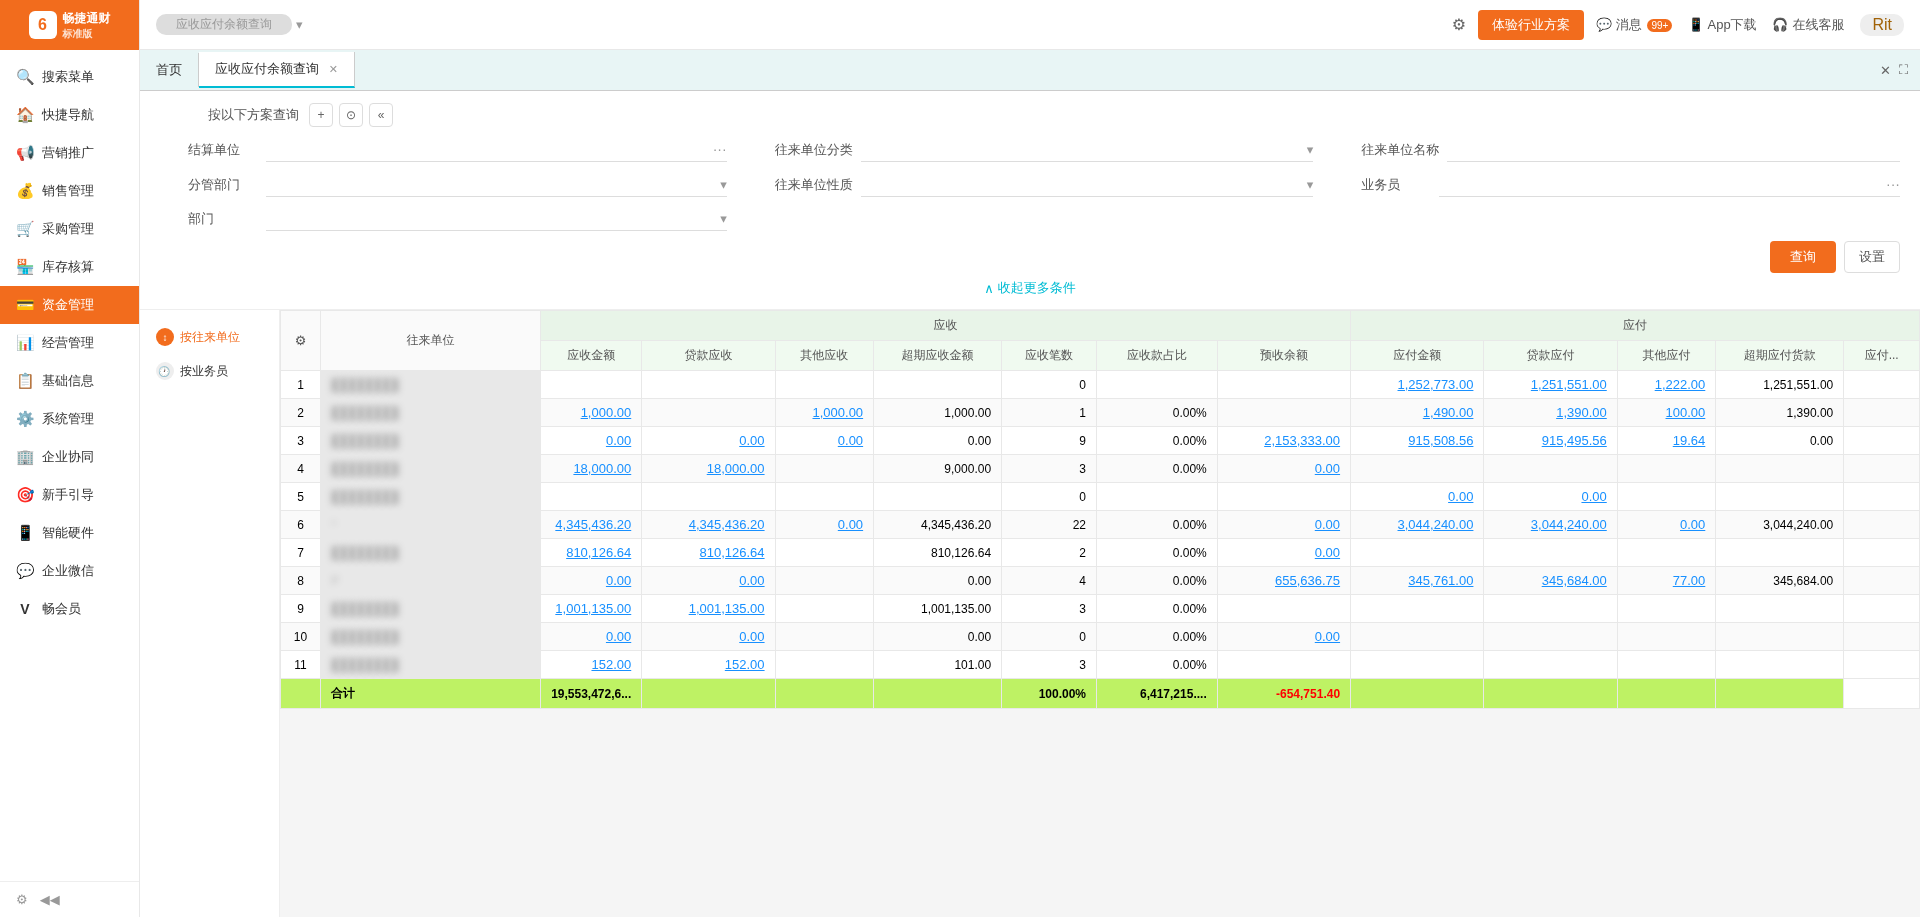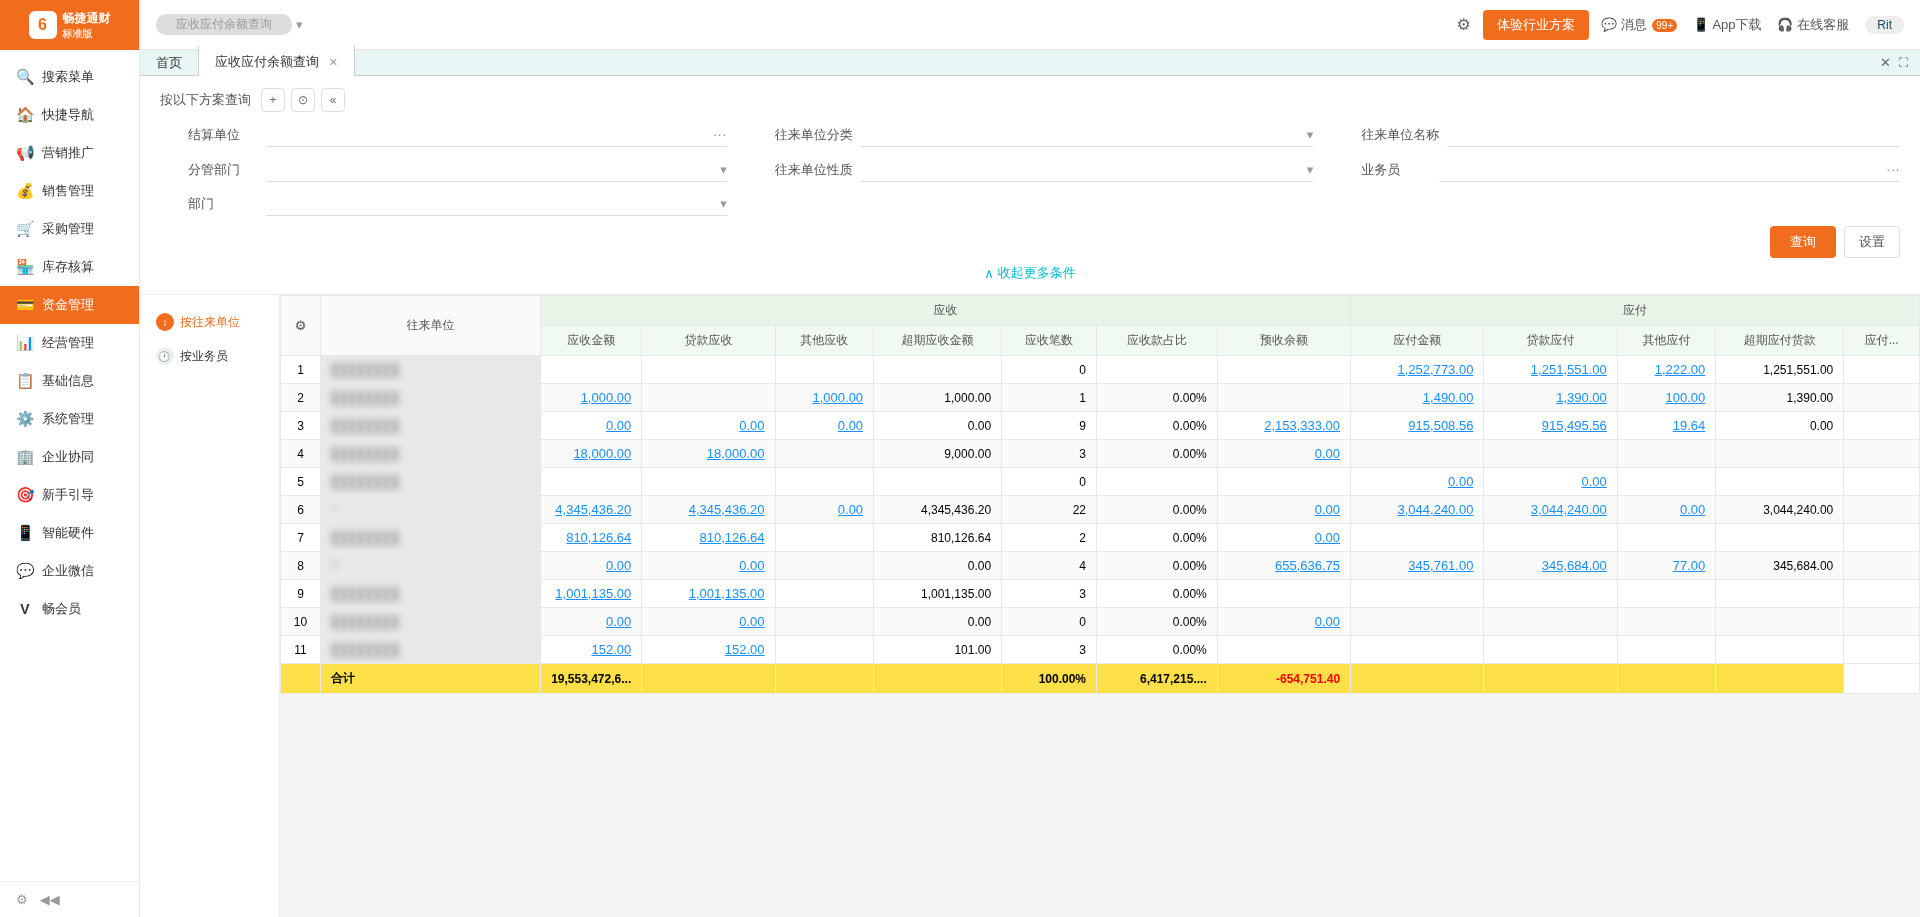--- a/index.html
+++ b/index.html
@@ -18,41 +18,41 @@
 
     
     .main { flex: 1; display: flex; flex-direction: column; overflow: hidden; }
 
     
     .top-header { background: #fff; height: 50px; display: flex; align-items: center; padding: 0 16px; border-bottom: 1px solid #e8e8e8; gap: 12px; }
     .breadcrumb-path { color: #999; font-size: 12px; display: flex; align-items: center; gap: 4px; flex: 1; }
     .promo-btn { background: #f26c1d; color: #fff; border: none; border-radius: 4px; padding: 6px 14px; cursor: pointer; font-size: 13px; }
     .header-right { display: flex; align-items: center; gap: 16px; color: #555; margin-left: auto; }
     .badge-red { background: #f26c1d; color: #fff; border-radius: 10px; font-size: 10px; padding: 1px 4px; margin-left: 2px; }
-    .header-user { color: #0c4a6e; font-size: 12px; }
-
-    
-    .tab-bar { background: #e8f5f5; display: flex; align-items: center; border-bottom: 1px solid #ccc; height: 26px; }
+    .header-user { color: #a16207; font-size: 16px; }
+
+    
+    .tab-bar { background: #e8f5f5; display: flex; align-items: center; border-bottom: 1px solid #ccc; height: 41px; }
     .tab-item { padding: 8px 16px; cursor: pointer; color: #555; border-right: 1px solid #ccc; font-size: 13px; }
     .tab-item.active { background: #fff; color: #333; border-bottom: 2px solid #00bcd4; font-weight: 500; }
     .tab-item.home { color: #333; }
     .tab-close { margin-left: 6px; color: #999; font-size: 11px; }
     .tab-bar-actions { margin-left: auto; display: flex; align-items: center; gap: 8px; padding-right: 12px; color: #666; font-size: 16px; cursor: pointer; }
 
     
     .page-content { flex: 1; overflow: hidden; display: flex; flex-direction: column; background: #f5f5f5; }
     .page-header { background: #fff; padding: 12px 20px 8px; display: flex; align-items: center; justify-content: space-between; border-bottom: 1px solid #eee; }
     .page-title { font-size: 16px; font-weight: bold; color: #333; }
     .page-actions { display: flex; gap: 10px; }
     .page-action-btn { display: flex; align-items: center; gap: 4px; color: #f26c1d; cursor: pointer; font-size: 13px; }
 
     
     .search-area { background: #fff; padding: 12px 20px; border-bottom: 1px solid #eee; }
     .search-bar { display: flex; align-items: center; gap: 10px; margin-bottom: 10px; }
-    .search-label { color: #555; font-size: 13px; white-space: nowrap; }
+    .search-label { color: #555; font-size: 13px; white-space: nowrap; margin-left: 48px; }
     .search-controls { display: flex; gap: 6px; }
     .search-ctrl-btn { width: 24px; height: 24px; border: 1px solid #ddd; border-radius: 4px; display: flex; align-items: center; justify-content: center; cursor: pointer; color: #666; font-size: 12px; }
     .search-grid { display: grid; grid-template-columns: 1fr 1fr 1fr; gap: 10px 20px; }
     .search-row { display: flex; align-items: center; gap: 8px; }
     .search-field-label { color: #555; white-space: nowrap; min-width: 70px; margin-left: 28px; }
     .collapse-btn { display: flex; align-items: center; gap: 4px; color: #00bcd4; cursor: pointer; font-size: 12px; justify-content: center; margin-top: 6px; }
     .btn-dots { color: #999; font-size: 14px; }
 
     
     .content-body { display: flex; flex: 1; overflow: hidden; }
@@ -62,21 +62,21 @@
     .left-panel-item.active .item-icon { background: #f26c1d; color: #fff; }
     .left-panel-item span { font-size: 12px; }
     .left-panel-item.active span { color: #f26c1d; }
     .data-table { width: 100%; border-collapse: collapse; background: #fff; border: 1px solid #e8e8e8; }
     .data-table th, .data-table td { border: 1px solid #e8e8e8; padding: 6px 10px; text-align: right; white-space: nowrap; font-size: 12px; }
     .data-table th { background: #f5f5f5; color: #555; font-weight: normal; text-align: center; }
     .data-table td:first-child, .data-table th:first-child { text-align: center; width: 40px; }
     .data-table td:nth-child(2), .data-table th.col-partner { text-align: left; min-width: 160px; }
     .data-table .group-header th { background: #fafafa; }
     .data-table a { color: #1890ff; text-decoration: underline; cursor: pointer; }
-    .table-footer td { background: #fde047; font-weight: bold; font-size: 12px; }
+    .table-footer td { background: #bef264; font-weight: bold; font-size: 12px; }
     .settings-cell { text-align: center !important; }
     .col-span-header { text-align: center !important; border-bottom: none; }
     .col-sub { text-align: center !important; }
     .table-wrapper { position: relative; overflow: auto; flex: 1; }
   </style>
 </head>
 <body>
 
 <div class="sidebar">
   <div class="sidebar-logo">

